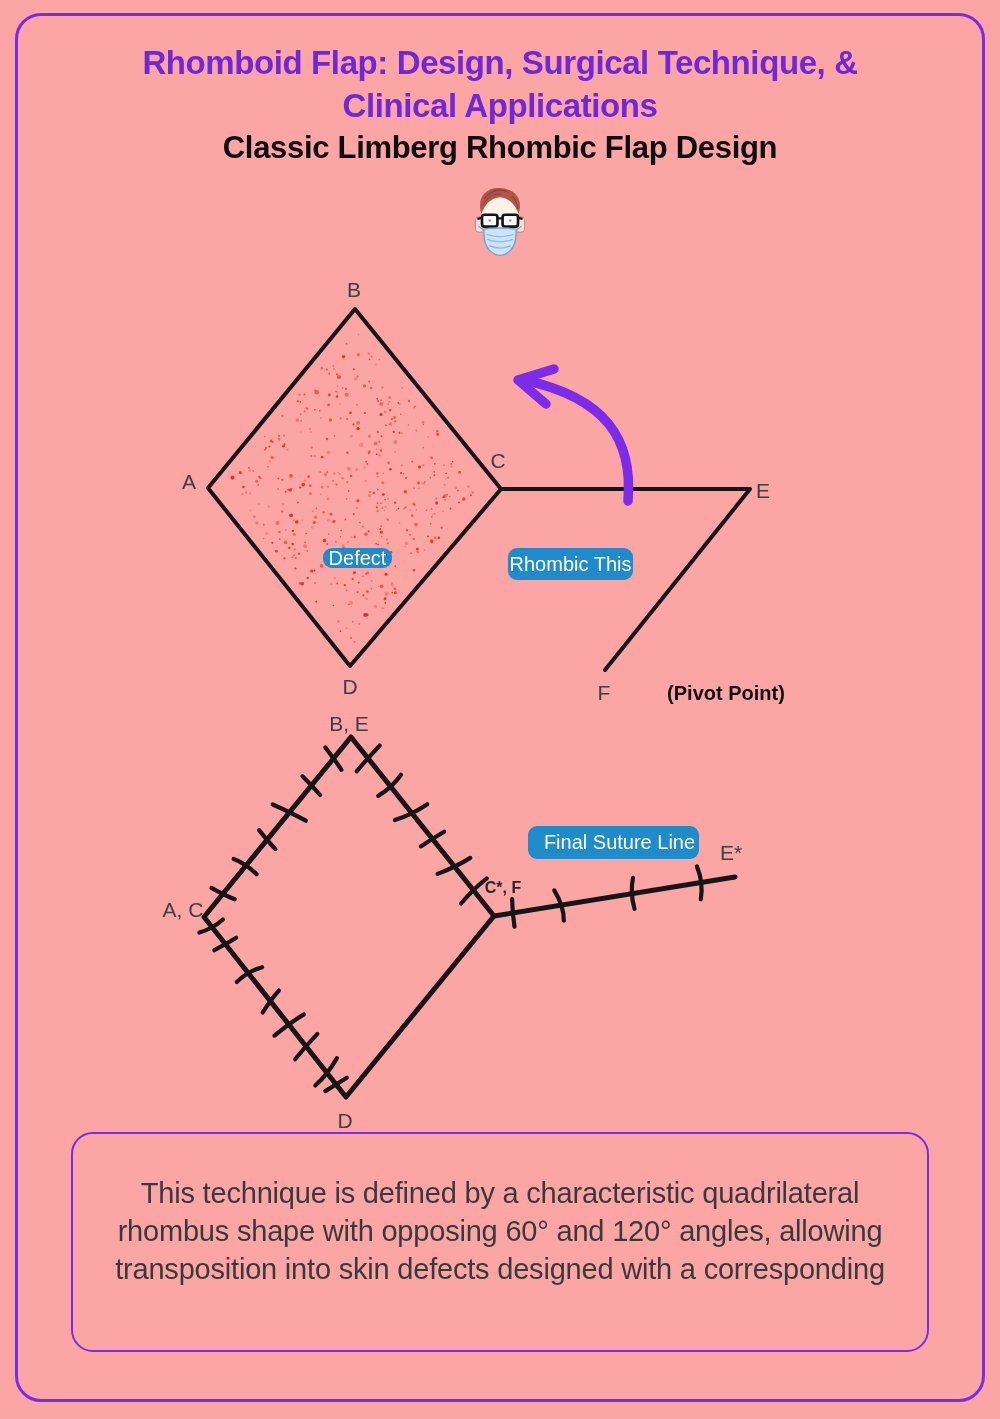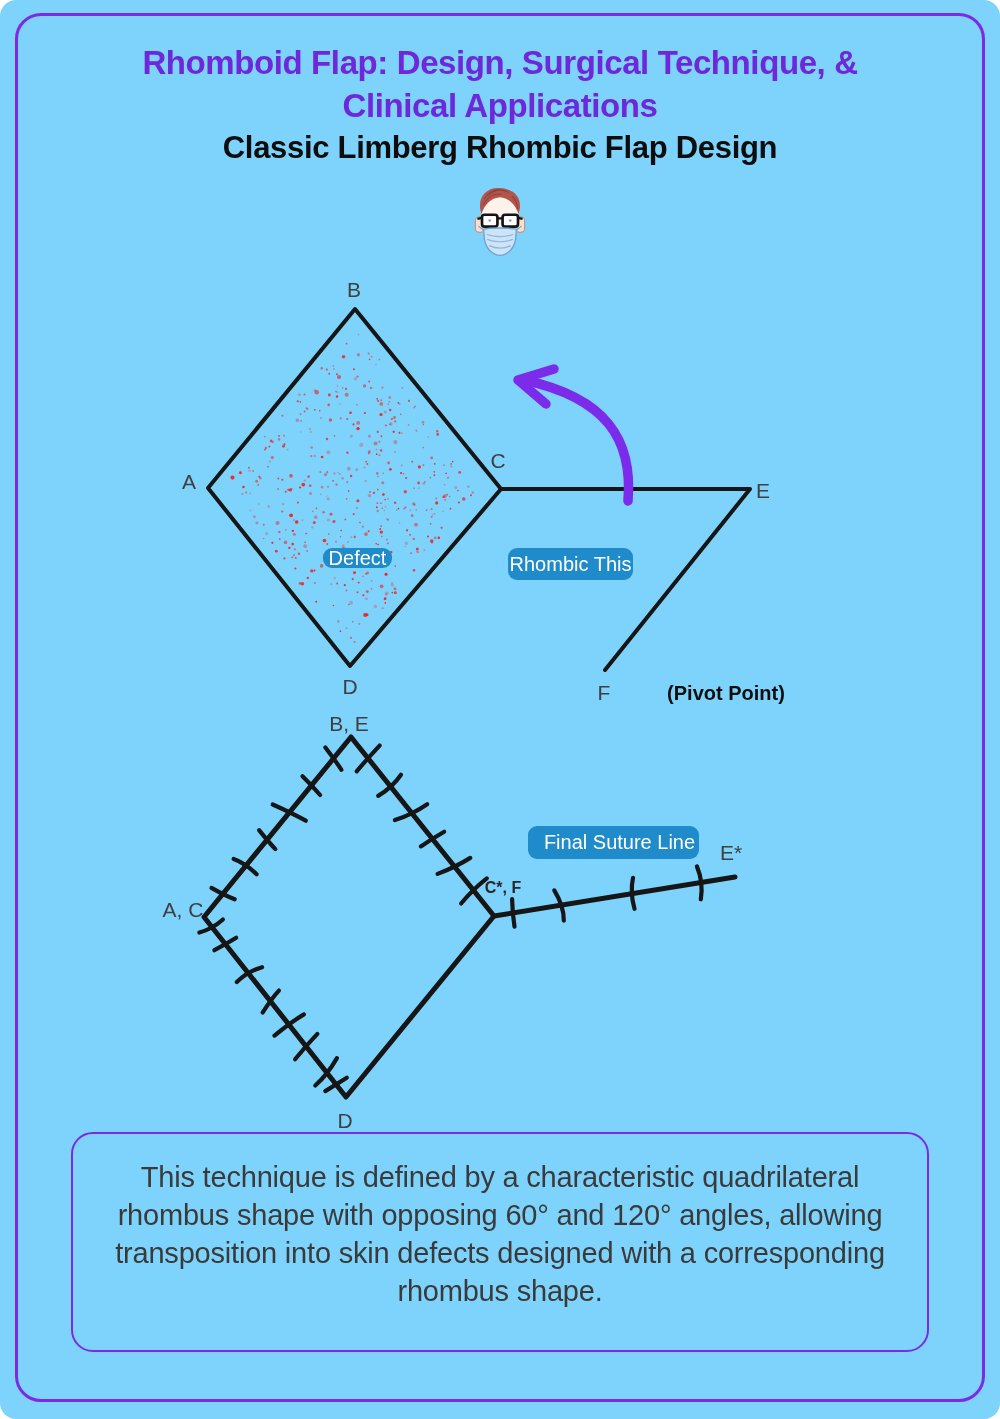--- a/index.html
+++ b/index.html
@@ -2,41 +2,41 @@
 <html style="--purple: #7b2be6; --title-purple: #6f27da; --badge-blue: #1f8bcb; --ink: #161616;"><head>
 <meta charset="utf-8">
 <style>
   :root{
     --purple:#7b2be6;
     --title-purple:#6f27da;
     --badge-blue:#1f8bcb;
     --ink:#161616;
   }
   html,body{margin:0;padding:0;background:#fff;}
-  .page{position:relative;width:1000px;height:1419px;background:#7dd3fc;overflow:hidden;
-        font-family:"Liberation Sans",sans-serif;border-radius:16px;}
+  .page{position:relative;width:1000px;height:1419px;background:#fca5a5;overflow:hidden;
+        font-family:"Liberation Sans",sans-serif;}
   .outer-border{position:absolute;left:15px;top:13px;right:15px;bottom:17px;
         border:3px solid var(--purple);border-radius:26px;pointer-events:none;}
   .title-line{position:absolute;left:0;width:100%;text-align:center;
         font-weight:bold;font-size:33px;letter-spacing:-0.4px;color:var(--title-purple);}
   #title1{top:44px;}
   #title2{top:87px;}
   .subtitle{position:absolute;left:0;top:130px;width:100%;text-align:center;
         font-weight:bold;font-size:31px;letter-spacing:-0.3px;color:#0d0d0d;}
   .avatar{position:absolute;left:469px;top:186px;width:62px;height:74px;}
   #diagram-canvas{position:absolute;left:0;top:0;pointer-events:none;}
   #labels-layer{position:absolute;left:0;top:0;width:100%;height:100%;pointer-events:none;}
   .vlabel{position:absolute;transform:translate(-50%,-50%);white-space:nowrap;
         font-size:21px;color:#3f3f3f;}
   .vlabel.bold{font-weight:bold;color:#0e0e0e;font-size:20px;margin-left:40px;}
   .vlabel.emph{font-weight:bold;color:#262626;font-size:16px;}
   .badge{position:absolute;background:var(--badge-blue);color:#ffffff;border-radius:9px;
         display:flex;align-items:center;justify-content:center;font-size:20px;}
   .note-box{position:absolute;left:71px;top:1132px;width:858px;height:220px;box-sizing:border-box;
-        border:2.5px solid var(--purple);border-radius:22px;padding-top:24px;}
+        border:2.5px solid var(--purple);border-radius:22px;padding-top:40px;}
   .note-line{text-align:center;font-size:29px;line-height:38px;letter-spacing:-0.2px;
         color:#3a3a3a;font-weight:300;}
 </style>
 </head>
 <body>
 
 <div class="page">
 
   <div class="outer-border"></div>
 
@@ -545,16 +545,15 @@
       <div class="vlabel" style="left: 731px; top: 853px;">E*</div>
       <div class="badge" style="left: 323px; top: 548px; width: 69px; height: 20px;">Defect</div>
       <div class="badge" style="left: 508px; top: 548px; width: 125px; height: 32px;">Rhombic This</div>
       <div class="badge" style="left: 528px; top: 826px; width: 159px; height: 33px; padding-left: 12px;">Final Suture Line</div>
     </div>
 
   <div class="note-box">
     <div class="note-line">This technique is defined by a characteristic quadrilateral</div>
     <div class="note-line">rhombus shape with opposing 60° and 120° angles, allowing</div>
     <div class="note-line">transposition into skin defects designed with a corresponding</div>
-    <div class="note-line">rhombus shape.</div>
   </div>
 
 </div>
 
 </body></html>

